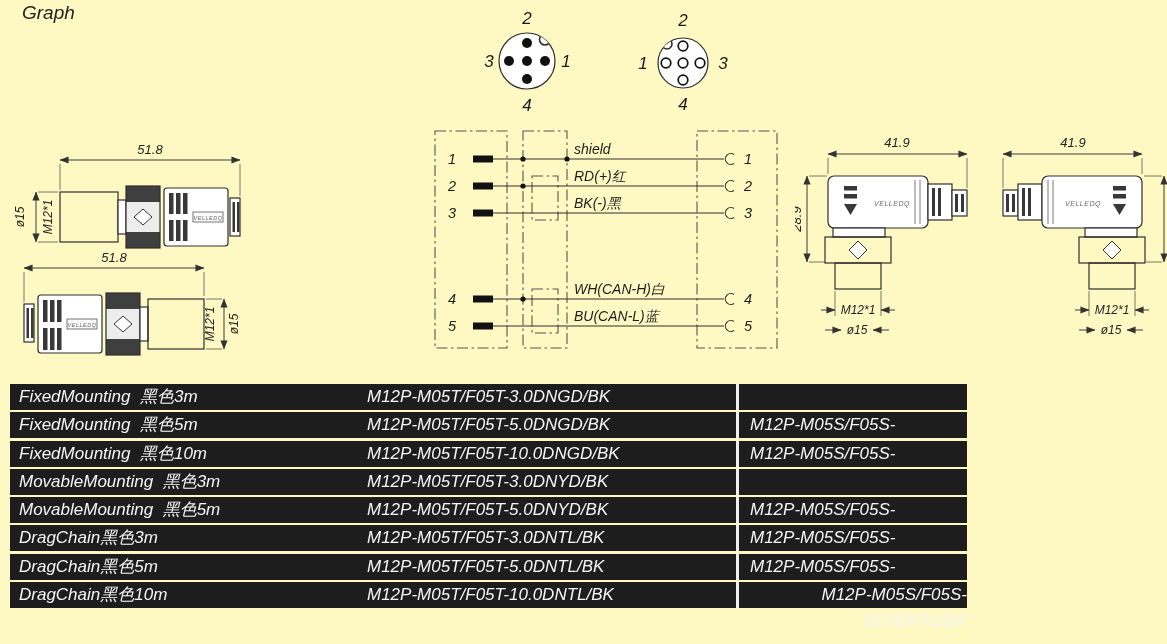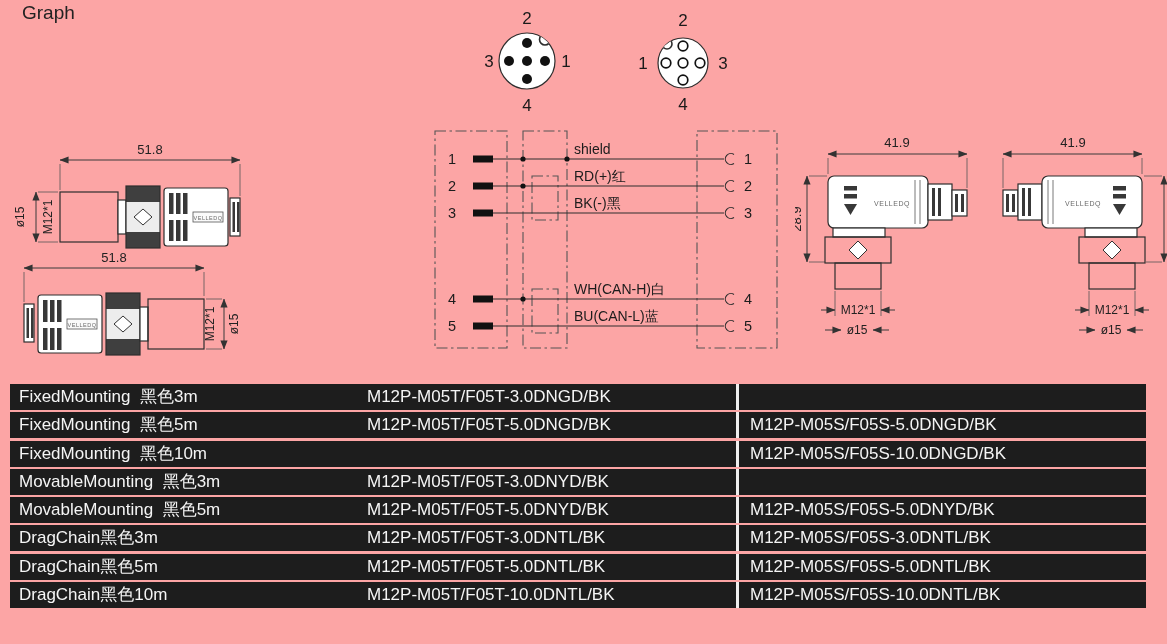--- a/index.html
+++ b/index.html
@@ -1,39 +1,39 @@
 <!DOCTYPE html>
 <html><head>
 <meta charset="utf-8">
 <style>
   html,body{margin:0;padding:0;background:#fff;}
-  #page{position:relative;width:1167px;height:644px;background:#fca5a5;overflow:hidden;
-        font-family:"Liberation Sans",sans-serif;color:#1a1a1a;}
+  #page{position:relative;width:1167px;height:644px;background:#fef9c3;overflow:hidden;
+        font-family:"Liberation Sans",sans-serif;color:#1a1a1a;font-style:italic;}
   .abs{position:absolute;}
   #title{left:22px;top:2px;font-size:19px;color:#222;}
   svg text{font-family:"Liberation Sans",sans-serif;fill:#1a1a1a;}
   .ln{stroke:#2e2e2e;fill:none;stroke-width:1.2;}
   .ln2{stroke:#2e2e2e;fill:#fff;stroke-width:1.2;}
   .thin{stroke:#555;fill:none;stroke-width:0.8;}
   .dim{stroke:#3a3a3a;fill:none;stroke-width:1;}
   .dd{stroke:#555;fill:none;stroke-width:1.1;stroke-dasharray:11 3.5 2.5 3.5;}
   .wire{stroke:#2e2e2e;fill:none;stroke-width:1.1;}
   .blk{fill:#111;}
   .slot{fill:#383838;}
   .pinlbl{font-size:17px;}
   .dimtxt{font-size:13px;fill:#222;}
   .dimtxt2{font-size:12px;fill:#222;}
   .wlbl{font-size:14px;fill:#1c1c1c;}
   .wpin{font-size:14.5px;fill:#1c1c1c;}
   .brand{font-size:5.5px;fill:#6a6a6a;letter-spacing:0.5px;}
   
-  #parts-table{left:10px;top:384px;width:1136px;}
+  #parts-table{left:10px;top:384px;width:957px;}
   .trow{position:relative;height:26px;background:#1d1d1d;margin-bottom:2.3px;
         color:#f5f5f5;font-size:17px;line-height:26px;}
-  .trow:last-child{margin-bottom:0;}
+  .trow:last-child{margin-bottom:0;text-align:right;}
   .c1{position:absolute;left:9px;white-space:pre;}
   .c2{position:absolute;left:357px;}
   .c3{position:absolute;left:740px;}
   .vdiv{position:absolute;left:726px;top:0;width:2.5px;height:100%;background:#efefef;}
 </style>
 </head>
 <body>
 
 <div id="page">
 
@@ -348,20 +348,21 @@
       <span class="vdiv"></span>
     </div>
     <div class="trow">
       <span class="c1">FixedMounting  黑色5m</span>
       <span class="c2">M12P-M05T/F05T-5.0DNGD/BK</span>
       <span class="c3">M12P-M05S/F05S-5.0DNGD/BK</span>
       <span class="vdiv"></span>
     </div>
     <div class="trow">
       <span class="c1">FixedMounting  黑色10m</span>
+      <span class="c2">M12P-M05T/F05T-10.0DNGD/BK</span>
       <span class="c3">M12P-M05S/F05S-10.0DNGD/BK</span>
       <span class="vdiv"></span>
     </div>
     <div class="trow">
       <span class="c1">MovableMounting  黑色3m</span>
       <span class="c2">M12P-M05T/F05T-3.0DNYD/BK</span>
       <span class="vdiv"></span>
     </div>
     <div class="trow">
       <span class="c1">MovableMounting  黑色5m</span>

